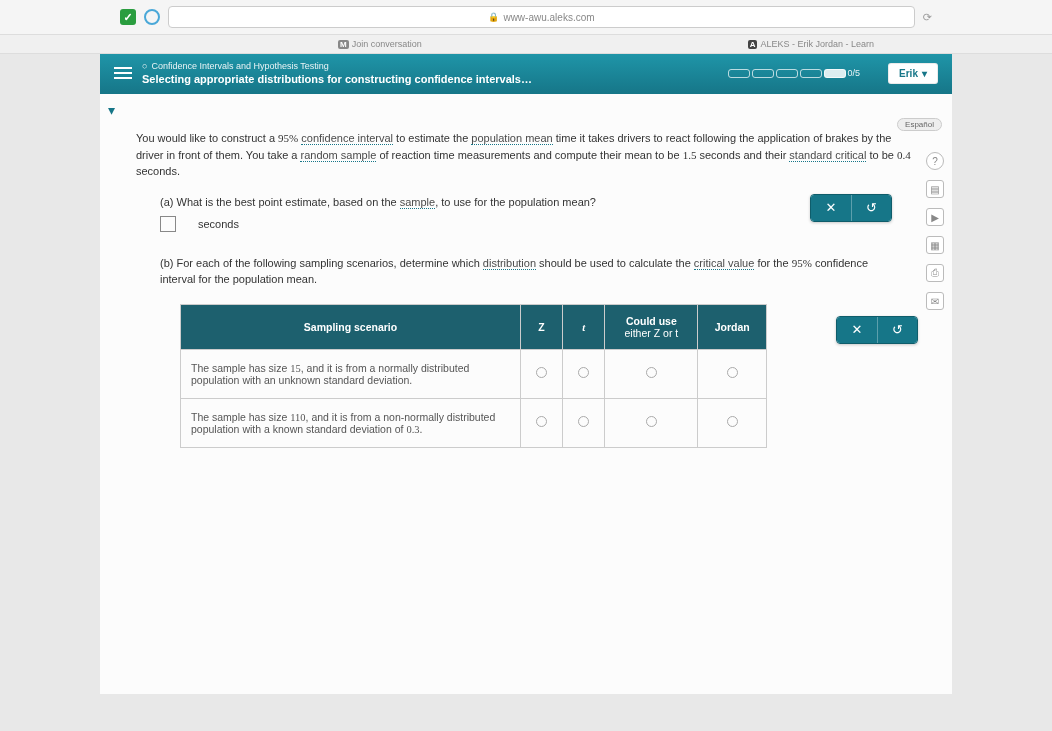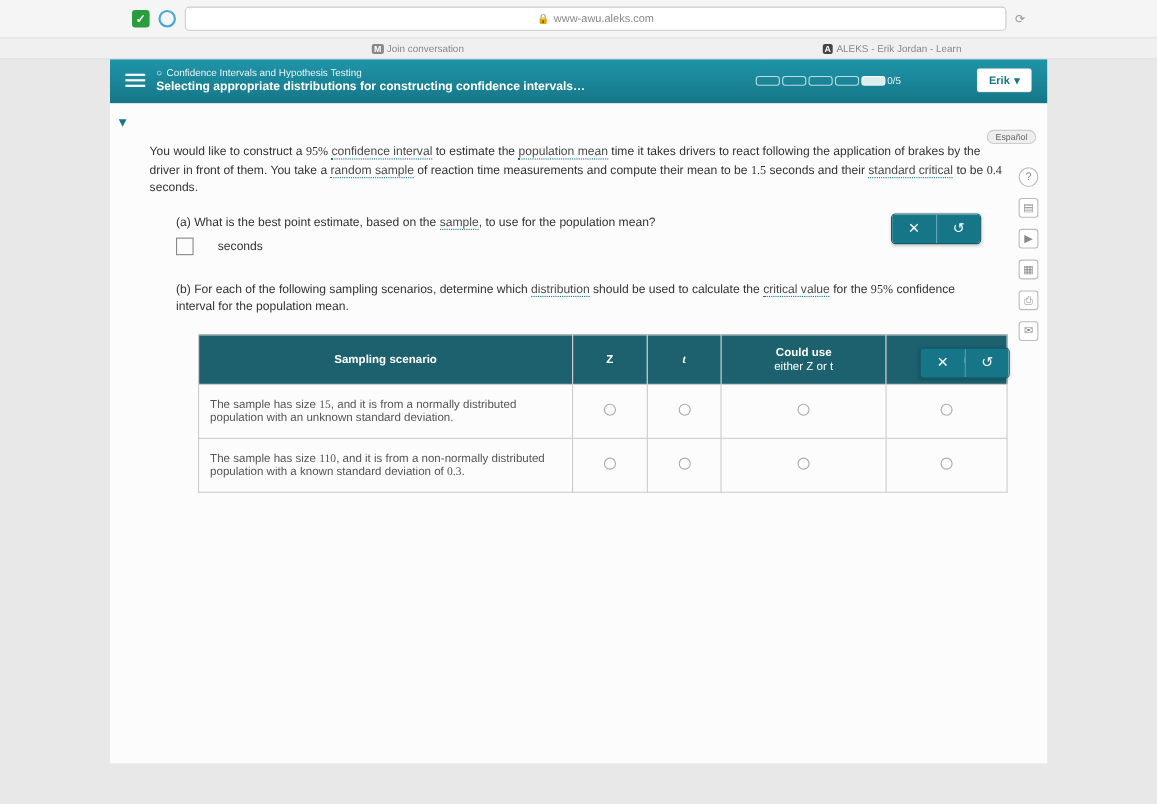--- a/index.html
+++ b/index.html
@@ -93,23 +93,22 @@
       border-radius: 3px;
     }
     .pill.filled { background: rgba(255,255,255,.85); }
     .progress-count { font-size: 9px; opacity: .9; }
     .user-btn {
       background: #fff; color: #167688;
       padding: 4px 10px;
       border-radius: 3px;
       font-size: 10px;
       font-weight: bold;
-      display: flex; align-items: flex-end; gap: 4px;
+      display: flex; align-items: flex-start; gap: 4px;
       border: 1px solid rgba(0,0,0,.08);
-      margin-left: 41px;
     }
     .content-wrap {
       margin: 0 100px;
       background: #fcfcfc;
       min-height: 600px;
       position: relative;
       padding: 6px 0 40px 0;
     }
     .collapse-chevron {
       color: #167688;
@@ -160,21 +159,21 @@
       display: flex; align-items: center; justify-content: center;
     }
     .btn-group button + button { border-left: 1px solid rgba(255,255,255,.3); }
     .btn-group.secondary {
       position: absolute;
       right: 34px;
     }
     table.scenario {
       border-collapse: collapse;
       margin: 8px 0 0 80px;
-      width: 736px;
+      width: 587px;
       font-size: 10.5px;
     }
     table.scenario th {
       background: #1d606e;
       color: #fff;
       font-weight: bold;
       padding: 10px 8px;
       border: 1px solid #ccc;
       text-align: center;
     }

